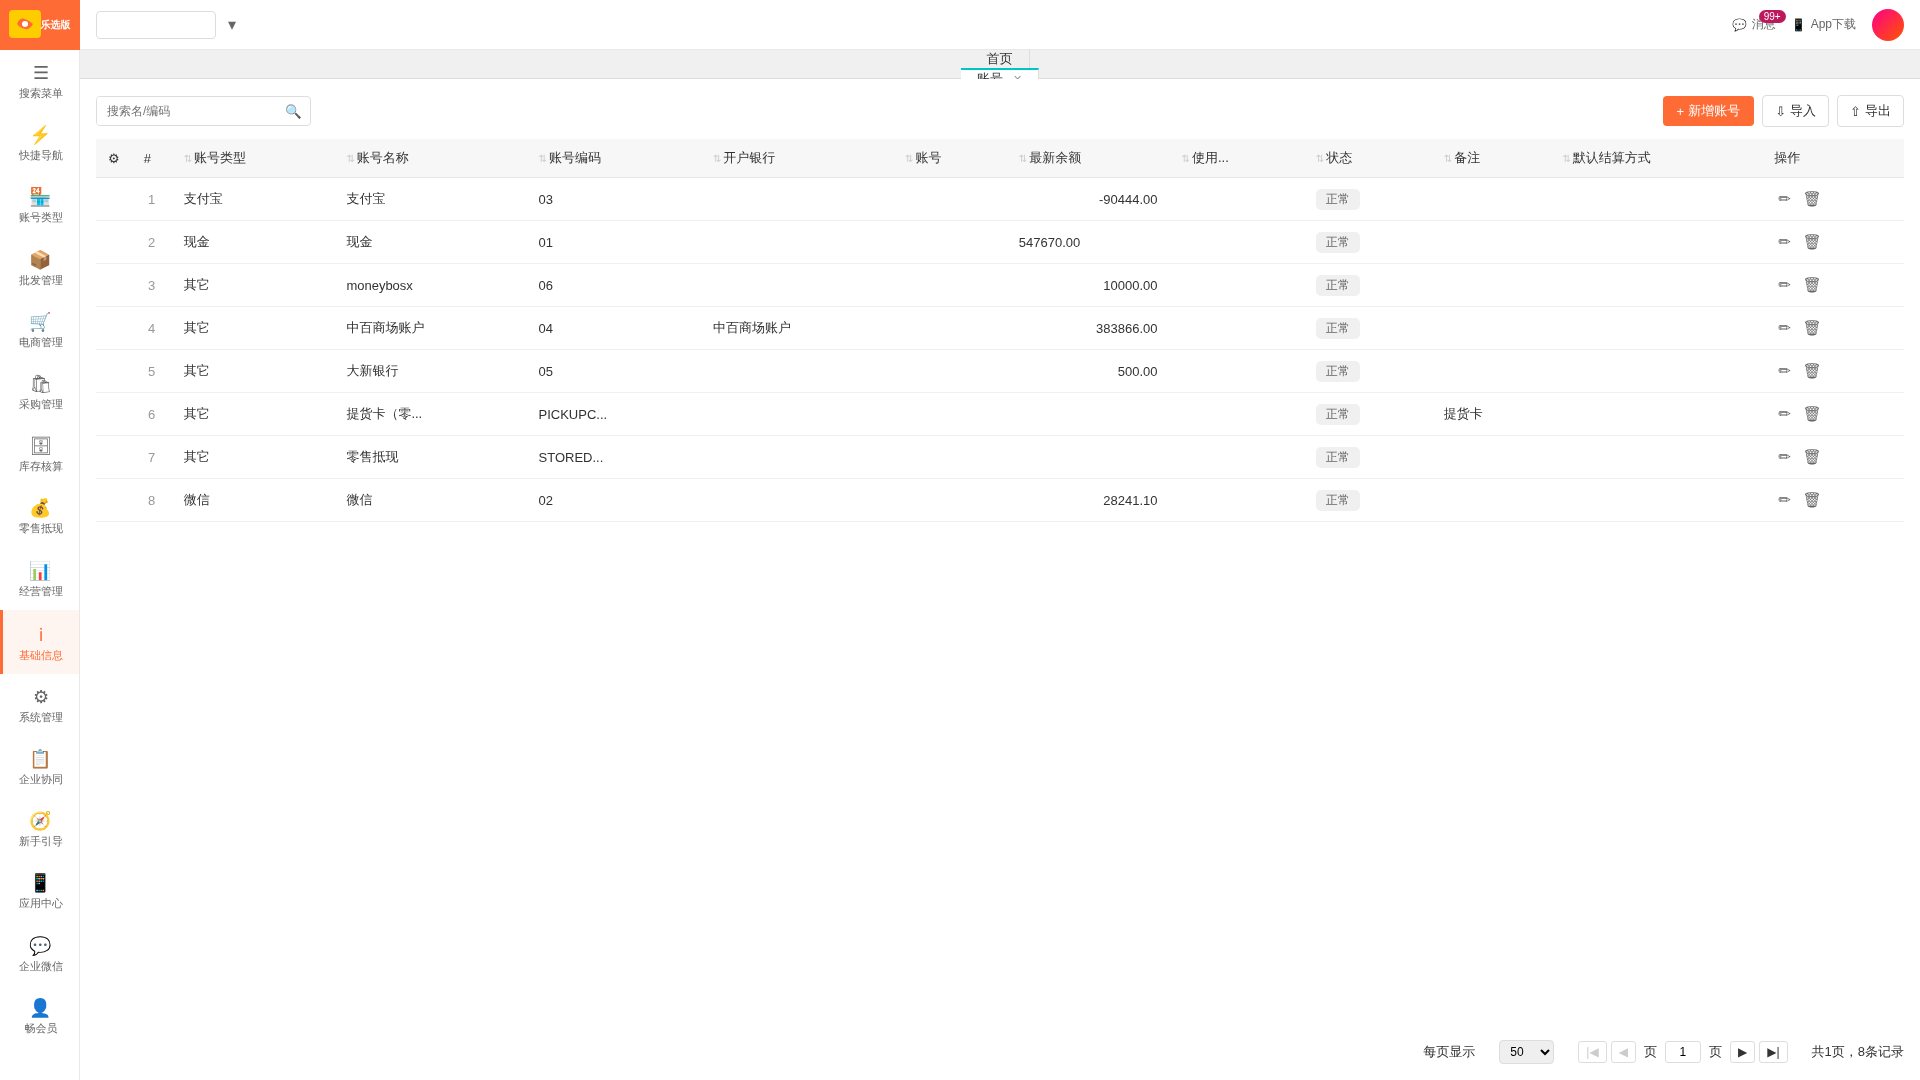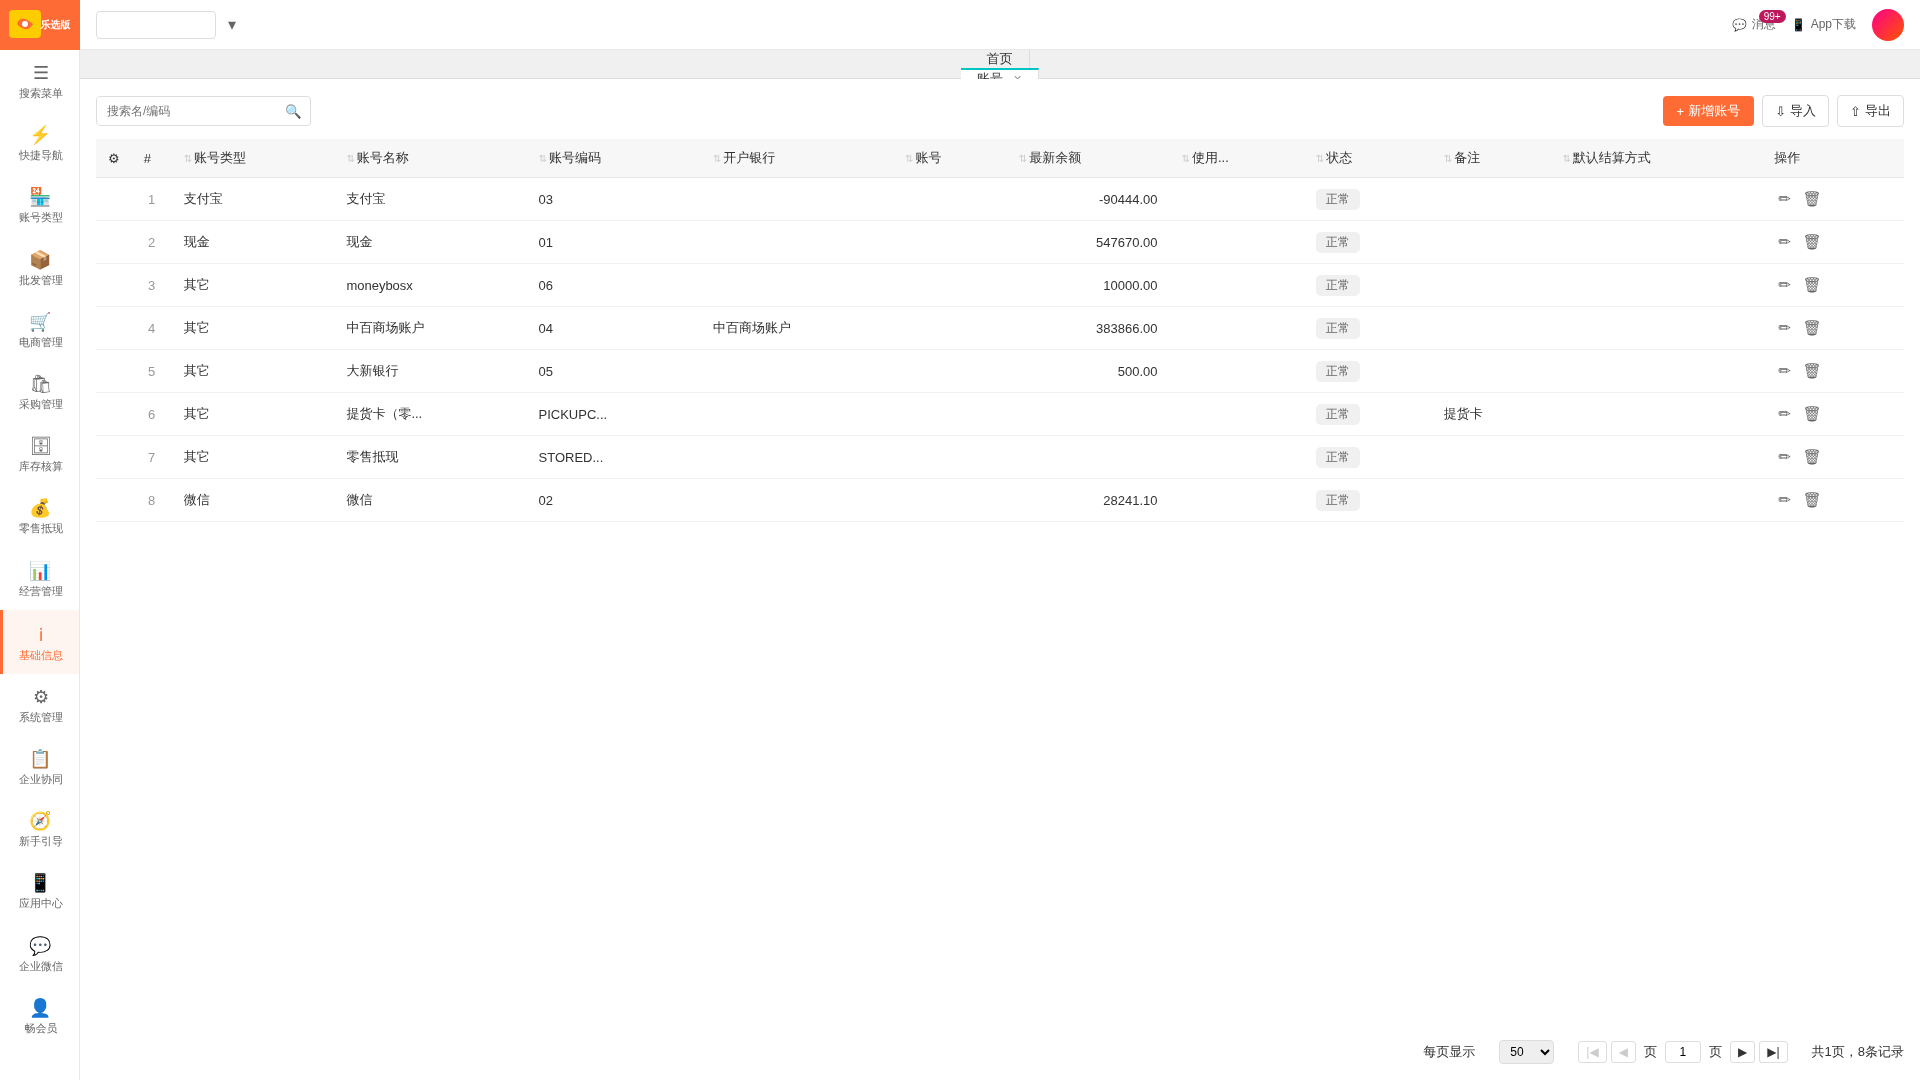--- a/index.html
+++ b/index.html
@@ -531,21 +531,21 @@
       </td>
     </tr>
             <tr>
       <td style="text-align:center;"></td>
       <td style="text-align:center; color:#999;">2</td>
       <td>现金</td>
       <td>现金</td>
       <td>01</td>
       <td></td>
       <td></td>
-      <td style="text-align:right;">547670.00</td>
+      <td style="text-align:left;">547670.00</td>
       <td></td>
       <td><span class="status-badge status-normal">正常</span></td>
       <td></td>
       <td></td>
       <td>
         <button class="action-btn" title="编辑">✏</button>
         <button class="action-btn" title="删除">🗑</button>
       </td>
     </tr>
             <tr>

